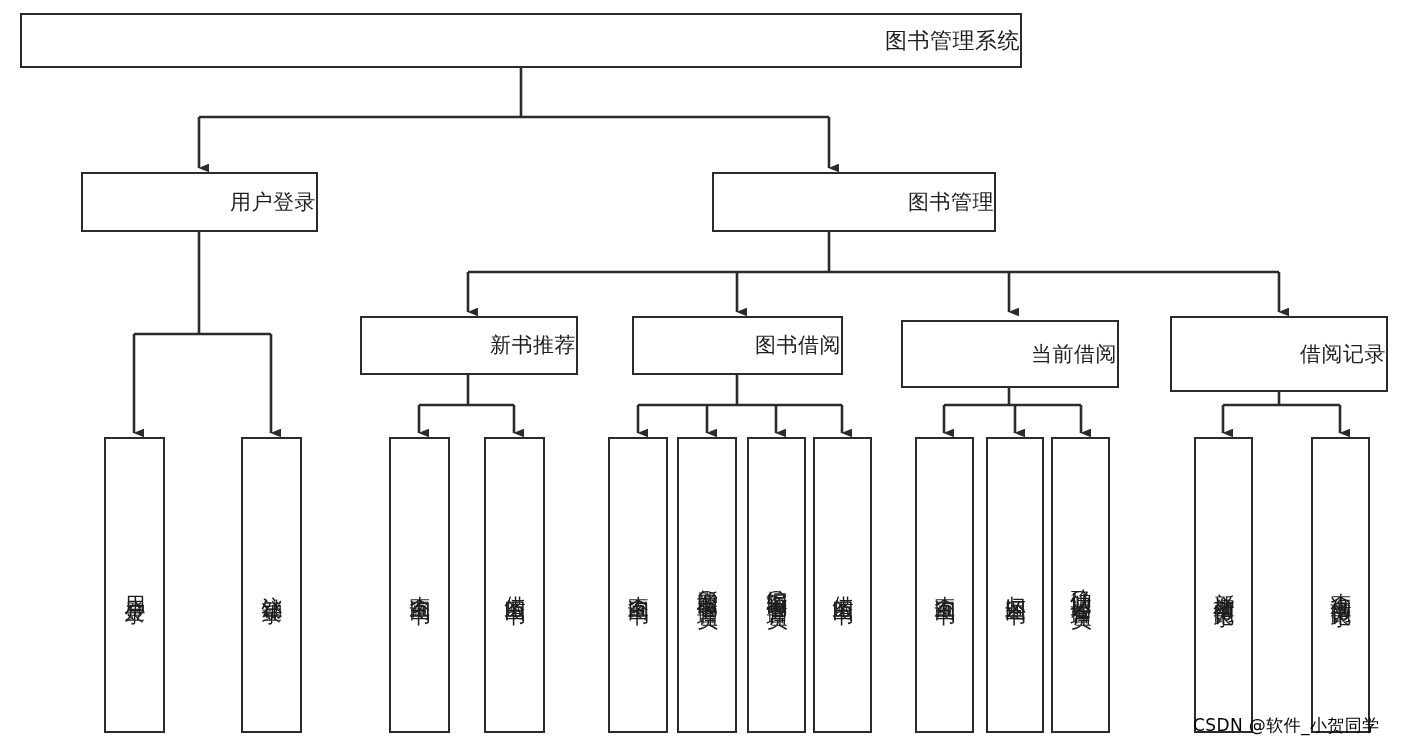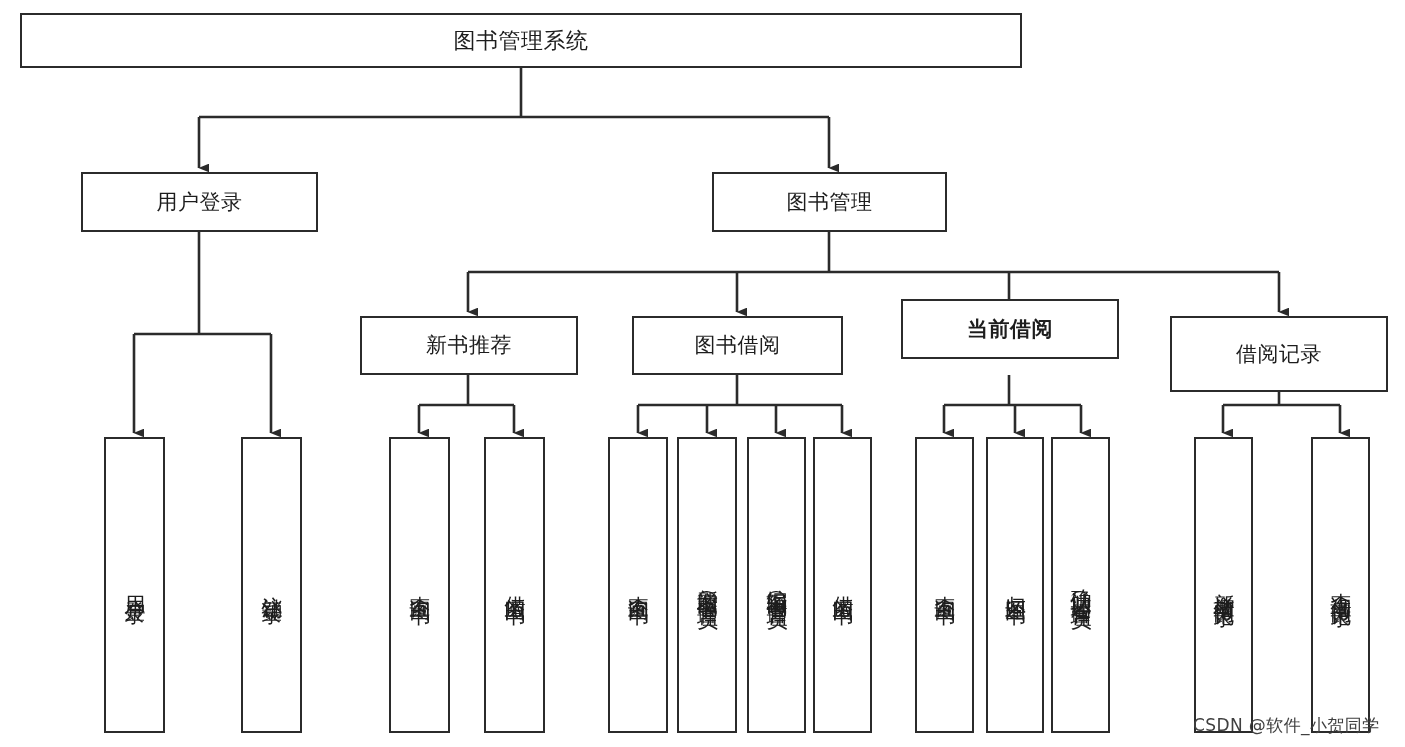--- a/index.html
+++ b/index.html
@@ -26,21 +26,21 @@
     height: 747px;
     pointer-events: none;
   }
   .node {
     position: absolute;
     box-sizing: border-box;
     background: #ffffff;
     border: 2px solid #2b2b2b;
     display: flex;
     align-items: center;
-    justify-content: center;
+    justify-content: flex-end;
     color: #1d1d1d;
   }
   .node .label {
     display: block;
     text-align: center;
     line-height: 1.06;
     white-space: nowrap;
   }
   
   .node.horiz .label {
@@ -62,21 +62,21 @@
     line-height: 1.0;
     letter-spacing: 3px;
     white-space: nowrap;
     max-height: 272px;
   }
   #watermark {
     position: absolute;
     left: 1193px;
     top: 714px;
     font-size: 17px;
-    color: #404040;
+    color: #000000;
     letter-spacing: 0.4px;
     white-space: nowrap;
     font-family: "DejaVu Sans", "Liberation Sans", sans-serif;
   }
 </style>
 </head>
 <body>
 
 <div id="diagram-root">
 
@@ -131,33 +131,33 @@
   </svg>
 
   <div class="node horiz root" style="left:20px; top:13px; width:1002px; height:55px;">
     <span class="label">图书管理系统</span>
   </div>
 
   <div class="node horiz" style="left:81px; top:172px; width:237px; height:60px;">
     <span class="label">用户登录</span>
   </div>
 
-  <div class="node horiz" style="left:712px; top:172px; width:235px; height:60px;">
+  <div class="node horiz" style="left:712px; top:172px; width:284px; height:60px;">
     <span class="label">图书管理</span>
   </div>
 
   <div class="node horiz" style="left:632px; top:316px; width:211px; height:59px;">
     <span class="label">图书借阅</span>
   </div>
 
   <div class="node horiz" style="left:360px; top:316px; width:218px; height:59px;">
     <span class="label">新书推荐</span>
   </div>
 
-  <div class="node horiz" style="left:901px; top:299px; width:218px; height:60px;font-weight:bold;">
+  <div class="node horiz" style="left:901px; top:320px; width:218px; height:68px;">
     <span class="label">当前借阅</span>
   </div>
 
   <div class="node horiz" style="left:1170px; top:316px; width:218px; height:76px;">
     <span class="label">借阅记录</span>
   </div>
 
   <div class="node vert" style="left:104px; top:437px; width:61px; height:296px;">
     <span class="label">用户登录</span>
   </div>

